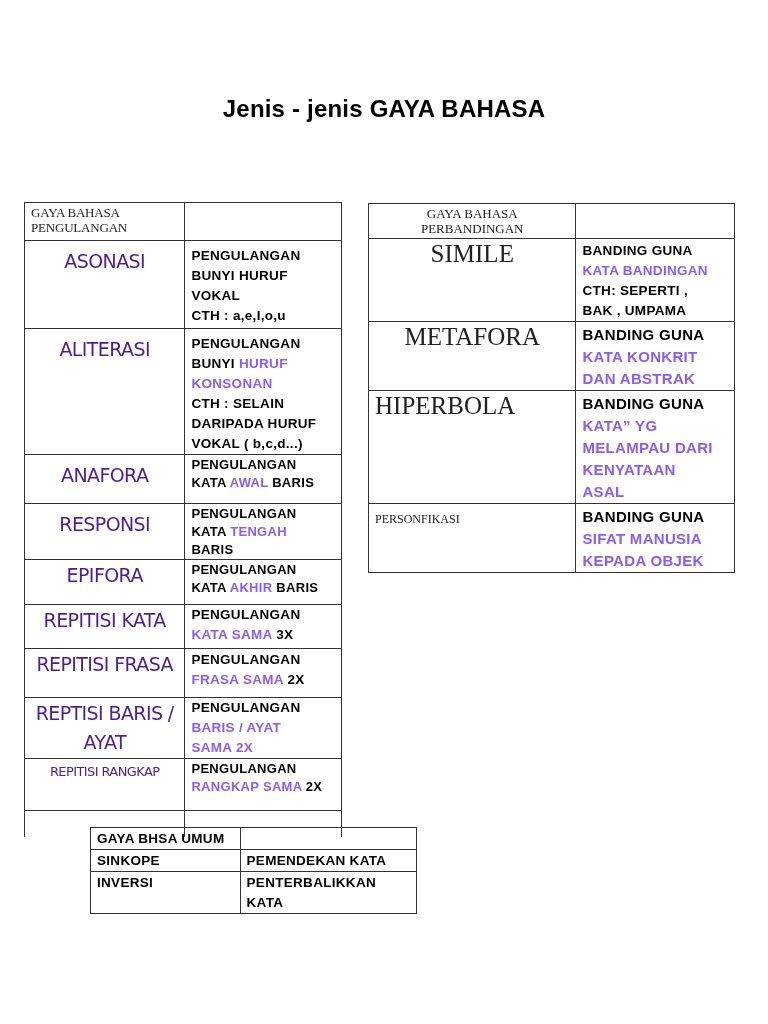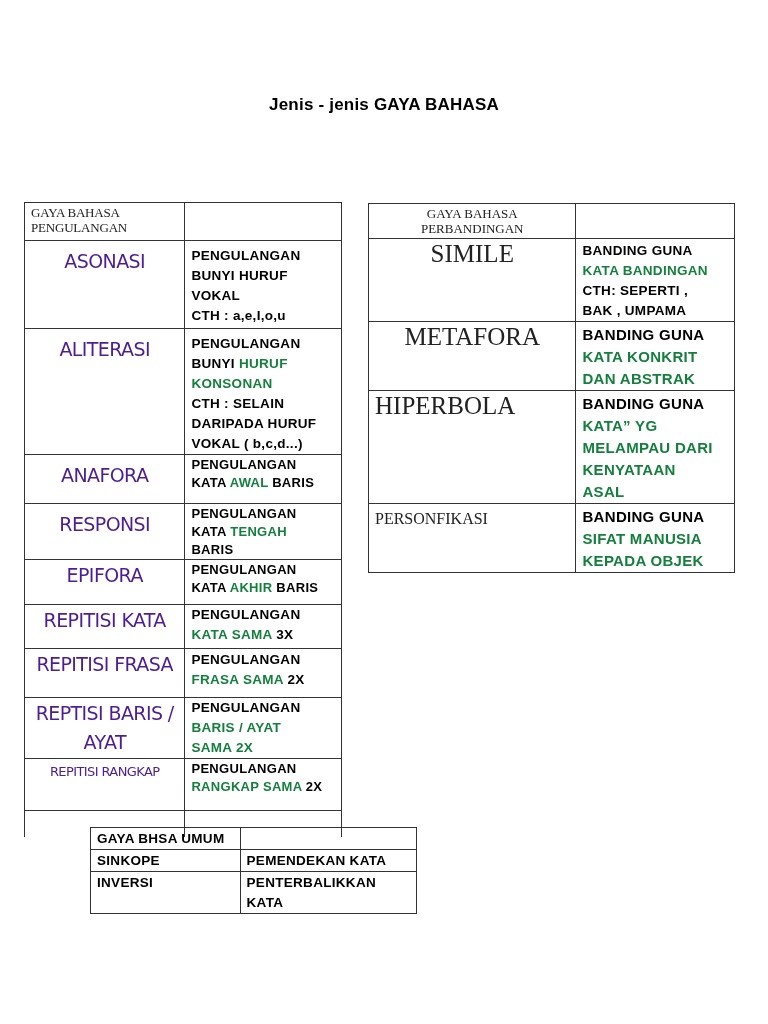--- a/index.html
+++ b/index.html
@@ -1,33 +1,33 @@
 <!DOCTYPE html>
 <html><head>
   <meta charset="utf-8">
   <style>
     * { box-sizing: border-box; margin: 0; padding: 0; }
     body { width: 768px; height: 1024px; background: #ffffff; position: relative; overflow: hidden; font-family: "Liberation Sans", sans-serif; color: #000; }
-    .title { position: absolute; top: 95px; left: 0; width: 768px; text-align: center; font-family: "Liberation Sans", sans-serif; font-weight: bold; font-size: 17px; letter-spacing: 0.2px; }
+    .title { position: absolute; top: 95px; left: 0; width: 768px; text-align: center; font-family: "Liberation Sans", sans-serif; font-weight: bold; font-size: 24px; letter-spacing: 0.2px; }
     table { position: absolute; border-collapse: collapse; }
     td { border: 1.5px solid #333; vertical-align: top; }
-    .red { color: #15803d; }
+    .red { color: #8b5cf6; }
 
     
     #t-left { left: 24px; top: 202px; width: 318px; }
     #t-left td.c1 { width: 161px; text-align: center; font-family: "DejaVu Sans", sans-serif; font-size: 19px; font-weight: normal; color: #4c1d95; padding-top: 6px; line-height: 29px; letter-spacing: -0.6px; }
     #t-left td.c2 { width: 157px; font-size: 13.5px; font-weight: bold; padding: 5px 0 0 6px; line-height: 20px; letter-spacing: 0.3px; }
     #t-left td.hdr1 { text-align: left; font-family: "Liberation Serif", serif; font-size: 13px; line-height: 15px; padding: 2px 0 0 6px; color: #222; letter-spacing: -0.2px; }
     #t-left td.c2.small { font-size: 13px; line-height: 18px; padding-top: 1px; }
 
     
     #t-right { left: 368px; top: 203px; width: 367px; }
     #t-right td.c1 { width: 208px; text-align: center; font-family: "Liberation Serif", serif; font-size: 25px; color: #222; padding-top: 2px; line-height: 26px; }
     #t-right td.c1.left { text-align: left; padding-left: 6px; }
-    #t-right td.c1.small { font-size: 16px; }
+    #t-right td.c1.small { font-size: 12px; }
     #t-right td.c2 { width: 159px; font-size: 13.5px; font-weight: bold; padding: 2px 0 0 6px; line-height: 20px; letter-spacing: 0.3px; margin-top: 9px; }
     #t-right td.c2.big { font-size: 15px; line-height: 22px; }
     #t-right td.hdr1 { font-size: 13px; line-height: 15px; padding-top: 2px; }
 
     
     #t-bottom { left: 90px; top: 827px; width: 327px; }
     #t-bottom td { font-size: 13.5px; font-weight: bold; padding: 1px 0 0 6px; line-height: 20px; letter-spacing: 0.3px; margin-top: 11px; }
     #t-bottom td.c1 { width: 156px; }
     #t-bottom td.c2 { width: 171px; }
   </style>

